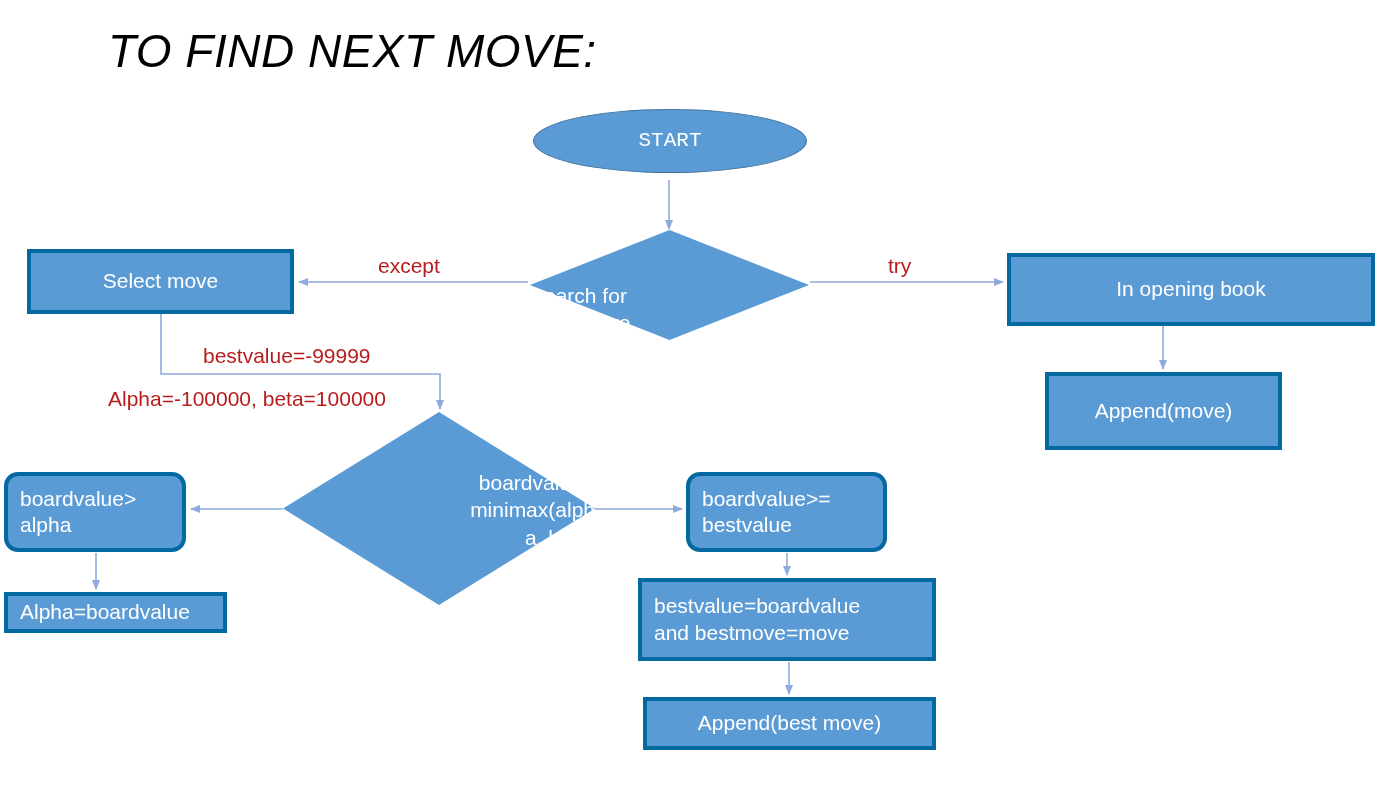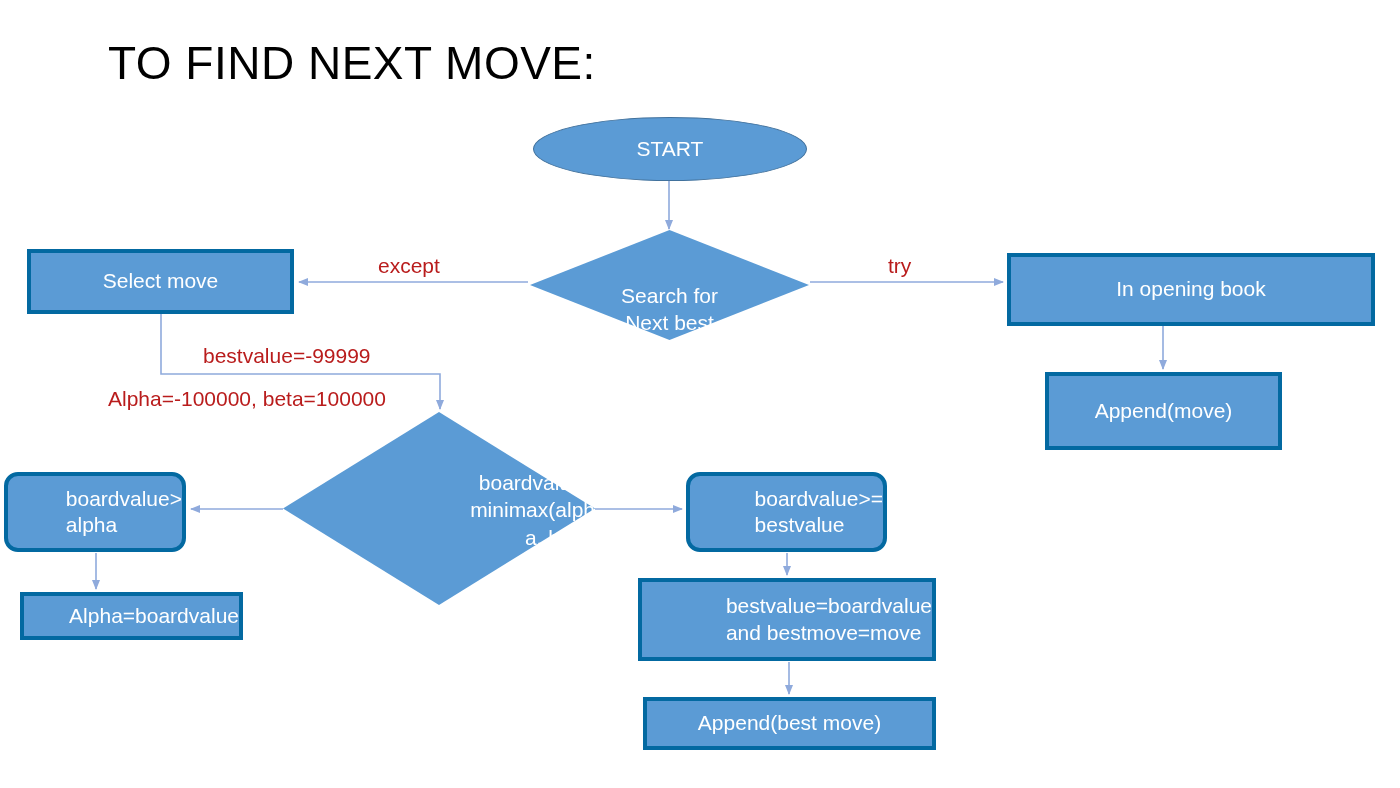--- a/index.html
+++ b/index.html
@@ -21,44 +21,45 @@
     position: absolute;
     left: 0;
     top: 0;
     width: 1400px;
     height: 788px;
     pointer-events: none;
   }
   .title {
     position: absolute;
     left: 108px;
-    top: 36px;
+    top: 24px;
     font-size: 46px;
     font-weight: 400;
     color: #000000;
     letter-spacing: 0.5px;
     white-space: nowrap;
+    font-style: italic;
   }
   .node {
     position: absolute;
     box-sizing: border-box;
     background: #5B9BD5;
     border: 4px solid #0369a1;
     color: #ffffff;
     display: flex;
     align-items: center;
     font-size: 21px;
     line-height: 1.25;
   }
   .node.center {
     justify-content: center;
     text-align: center;
   }
   .node.left {
-    justify-content: flex-end;
+    justify-content: flex-start;
     text-align: left;
     padding-left: 12px;
   }
   .node.rounded {
     border-radius: 14px;
   }
   .node.ellipse {
     border-radius: 50%;
     border: 1px solid #41719C;
   }
@@ -141,29 +142,29 @@
 
     <g>
       <line x1="787" y1="553" x2="787" y2="575" stroke="#8FAADC" stroke-width="1.6" marker-end="url(#arrow)"></line>
     </g>
 
     <g>
       <line x1="789" y1="662" x2="789" y2="694" stroke="#8FAADC" stroke-width="1.6" marker-end="url(#arrow)"></line>
     </g>
   </svg>
 
-  <div class="node ellipse center" style="left:533px; top:117px; width:274px; height:64px;">
+  <div class="node ellipse center" style="left:533px; top:109px; width:274px; height:64px;font-family:Liberation Mono, monospace;">
     <span>START</span>
   </div>
 
   <div class="diamond" style="left:530px; top:230px; width:279px; height:110px;">
     <div class="diamond-shape"></div>
-    <div class="diamond-label" style="text-align:center;margin-top:48px;">
+    <div class="diamond-label" style="margin-top:48px;">
       <div>Search for</div>
-      <div>Next best</div>
+      <div>Next move</div>
     </div>
   </div>
 
   <div class="node center" style="left:27px; top:249px; width:267px; height:65px;">
     <span>Select move</span>
   </div>
 
   <div class="node center" style="left:1007px; top:253px; width:368px; height:73px;">
     <span>In opening book</span>
   </div>
@@ -182,21 +183,21 @@
     </div>
   </div>
 
   <div class="node rounded left" style="left:4px; top:472px; width:182px; height:80px;">
     <div>
       <div>boardvalue&gt;</div>
       <div>alpha</div>
     </div>
   </div>
 
-  <div class="node left" style="left:20px; top:592px; width:223px; height:48px;">
+  <div class="node left" style="left:4px; top:592px; width:223px; height:41px;">
     <span>Alpha=boardvalue</span>
   </div>
 
   <div class="node rounded left" style="left:686px; top:472px; width:201px; height:80px;">
     <div>
       <div>boardvalue&gt;=</div>
       <div>bestvalue</div>
     </div>
   </div>
 

